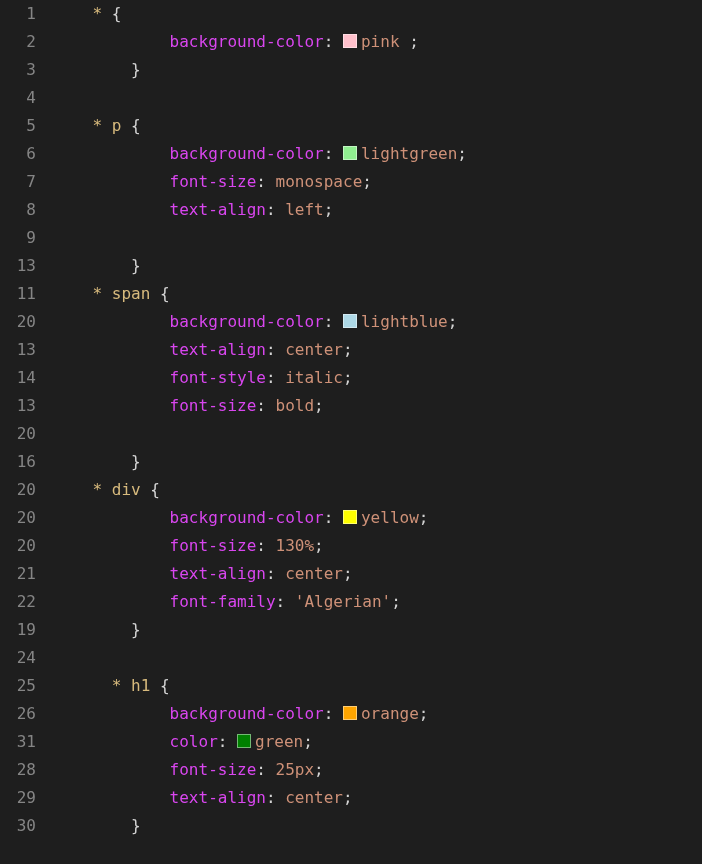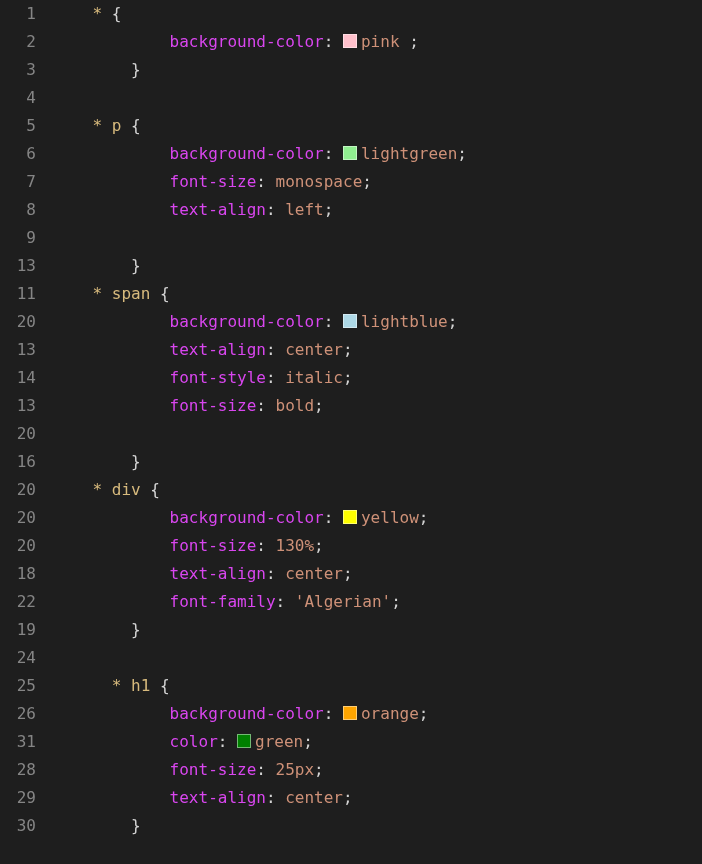--- a/index.html
+++ b/index.html
@@ -62,21 +62,21 @@
     <div>11</div>
     <div>20</div>
     <div>13</div>
     <div>14</div>
     <div>13</div>
     <div>20</div>
     <div>16</div>
     <div>20</div>
     <div>20</div>
     <div>20</div>
-    <div>18</div>
+    <div>21</div>
     <div>22</div>
     <div>19</div>
     <div>24</div>
     <div>25</div>
     <div>26</div>
     <div>31</div>
     <div>28</div>
     <div>29</div>
     <div>30</div>
   </div>

